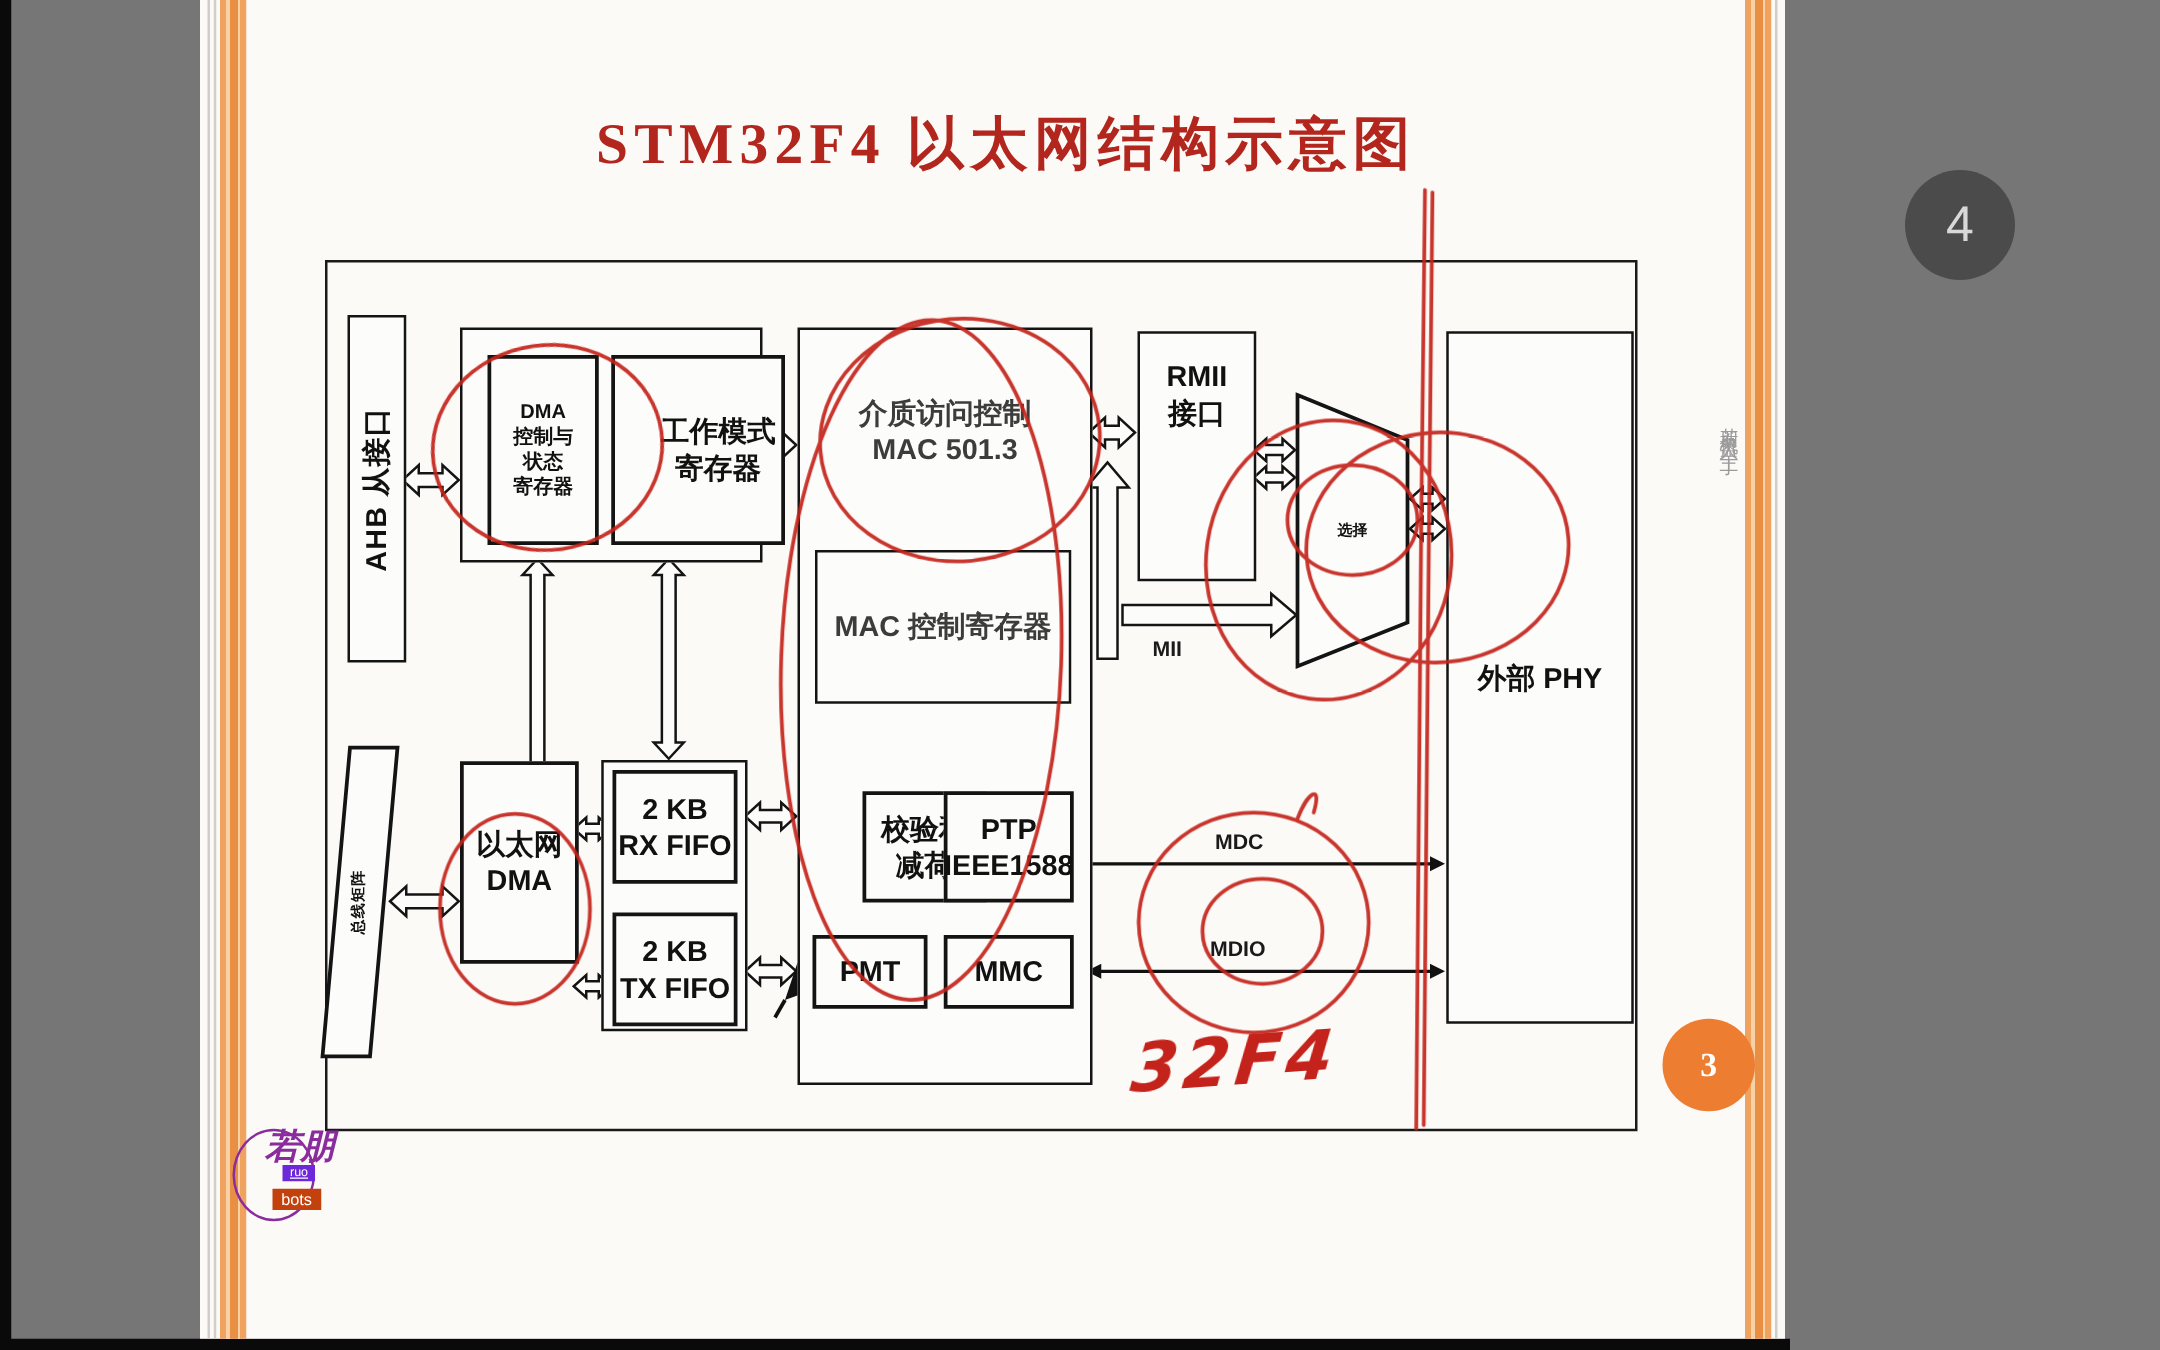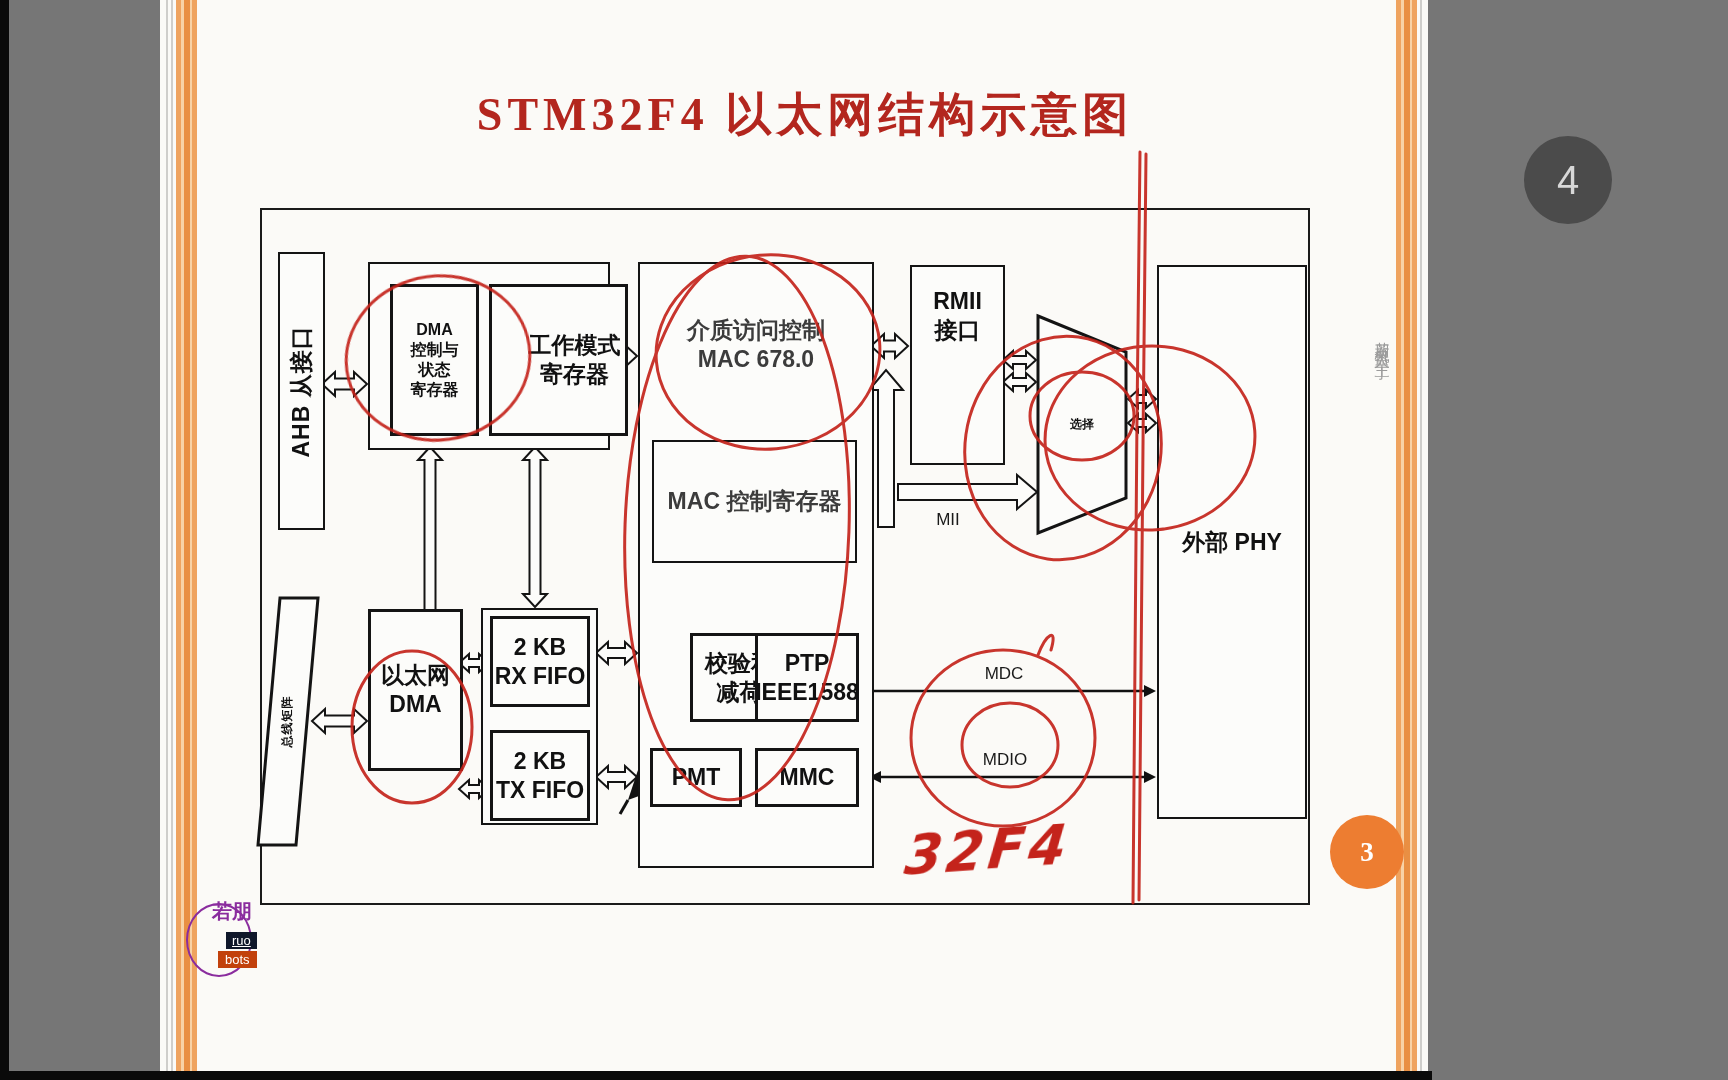--- a/index.html
+++ b/index.html
@@ -19,21 +19,21 @@
     font-family:"Liberation Serif",serif;font-size:46px;font-weight:600;
     color:#b3261e;letter-spacing:5px;white-space:nowrap;
   }
   .frame{position:absolute;left:260px;top:208px;width:1046px;height:693px;border:2px solid #1a1a1a;background:#fbfaf7;}
   .box{
     position:absolute;border:3px solid #141414;background:#fcfcfa;
     display:flex;align-items:center;justify-content:center;text-align:center;
     white-space:pre-line;color:#111;font-size:23px;font-weight:600;line-height:1.25;z-index:3;
   }
   .box.thin{border-width:2.5px;}
-  .label{position:absolute;color:#1a1a1a;font-size:17px;font-weight:400;z-index:3;white-space:pre-line;text-align:center;}
+  .label{position:absolute;color:#1a1a1a;font-size:17px;font-weight:700;z-index:3;white-space:pre-line;text-align:left;}
   .vtext{transform:rotate(-90deg);white-space:nowrap;letter-spacing:1px;}
   .overlay-text{position:absolute;display:flex;align-items:center;justify-content:center;text-align:center;
     color:#111;font-size:12px;font-weight:600;z-index:4;white-space:pre-line;}
   svg.layer{position:absolute;left:0;top:0;width:1728px;height:1080px;pointer-events:none;}
   #diagram-svg{z-index:2;}
   #annot-svg{z-index:7;}
   .handwriting{
     position:absolute;left:905px;top:818px;z-index:8;color:#c4231b;
     font-family:"DejaVu Sans",sans-serif;font-style:italic;font-size:54px;font-weight:600;
     transform:rotate(-4deg) skewX(-10deg);letter-spacing:4px;
@@ -46,22 +46,22 @@
     position:absolute;left:1330px;top:815px;width:74px;height:74px;border-radius:50%;
     background:#ed7d31;color:#ffffff;display:flex;align-items:center;justify-content:center;
     font-family:"Liberation Serif",serif;font-size:27px;font-weight:700;z-index:9;
   }
   .nav-badge{
     position:absolute;left:1524px;top:136px;width:88px;height:88px;border-radius:50%;
     background:#4b4b4b;color:#d8d8d8;display:flex;align-items:center;justify-content:center;
     font-size:40px;z-index:9;cursor:pointer;
   }
   .logo-circle{position:absolute;left:186px;top:903px;width:62px;height:70px;border:2px solid #8a2c9e;border-radius:50%;z-index:9;background:transparent;}
-  .logo-cn{position:absolute;left:212px;top:898px;font-size:20px;font-weight:700;color:#8a2c9e;z-index:10;}
-  .logo-chip1{position:absolute;left:226px;top:932px;background:#0f172a;color:#fff;font-size:13px;padding:1px 6px;z-index:10;text-decoration:underline;}
+  .logo-cn{position:absolute;left:212px;top:898px;font-size:28px;font-weight:700;color:#8a2c9e;z-index:10;font-style:italic;}
+  .logo-chip1{position:absolute;left:226px;top:932px;background:#6d28d9;color:#fff;font-size:10px;padding:1px 6px;z-index:10;text-decoration:underline;}
   .logo-chip2{position:absolute;left:218px;top:951px;background:#c2410c;color:#fff;font-size:13px;padding:1px 7px;z-index:10;}
   .gray-label{color:#3c3c3c;}
 </style>
 </head>
 <body>
 
 <div class="stage">
 
   <div class="edge-black-left"></div>
   <div class="edge-black-bottom"></div>
@@ -117,21 +117,21 @@
   <div class="box thin" style="left:368px;top:262px;width:238px;height:184px;"></div>
   <div class="box" style="left:390px;top:284px;width:83px;height:146px;font-size:16px;">DMA
 控制与
 状态
 寄存器</div>
   <div class="box" style="left:489px;top:284px;width:101px;height:146px;padding-left:32px;">工作模式
 寄存器</div>
 
   <div class="box thin" style="left:638px;top:262px;width:232px;height:550px;align-items:flex-start;padding-top:52px;">
     <span class="gray-label">介质访问控制
-MAC 678.0</span>
+MAC 501.3</span>
   </div>
   <div class="box thin gray-label" style="left:652px;top:440px;width:201px;height:119px;">MAC 控制寄存器</div>
 
   <div class="box thin" style="left:910px;top:265px;width:91px;height:176px;align-items:flex-start;padding-top:20px;">RMII
 接口</div>
 
   <div class="overlay-text" style="left:1038px;top:316px;width:88px;height:217px;">选择</div>
 
   <div class="box thin" style="left:1157px;top:265px;width:146px;height:550px;">外部 PHY</div>
 

